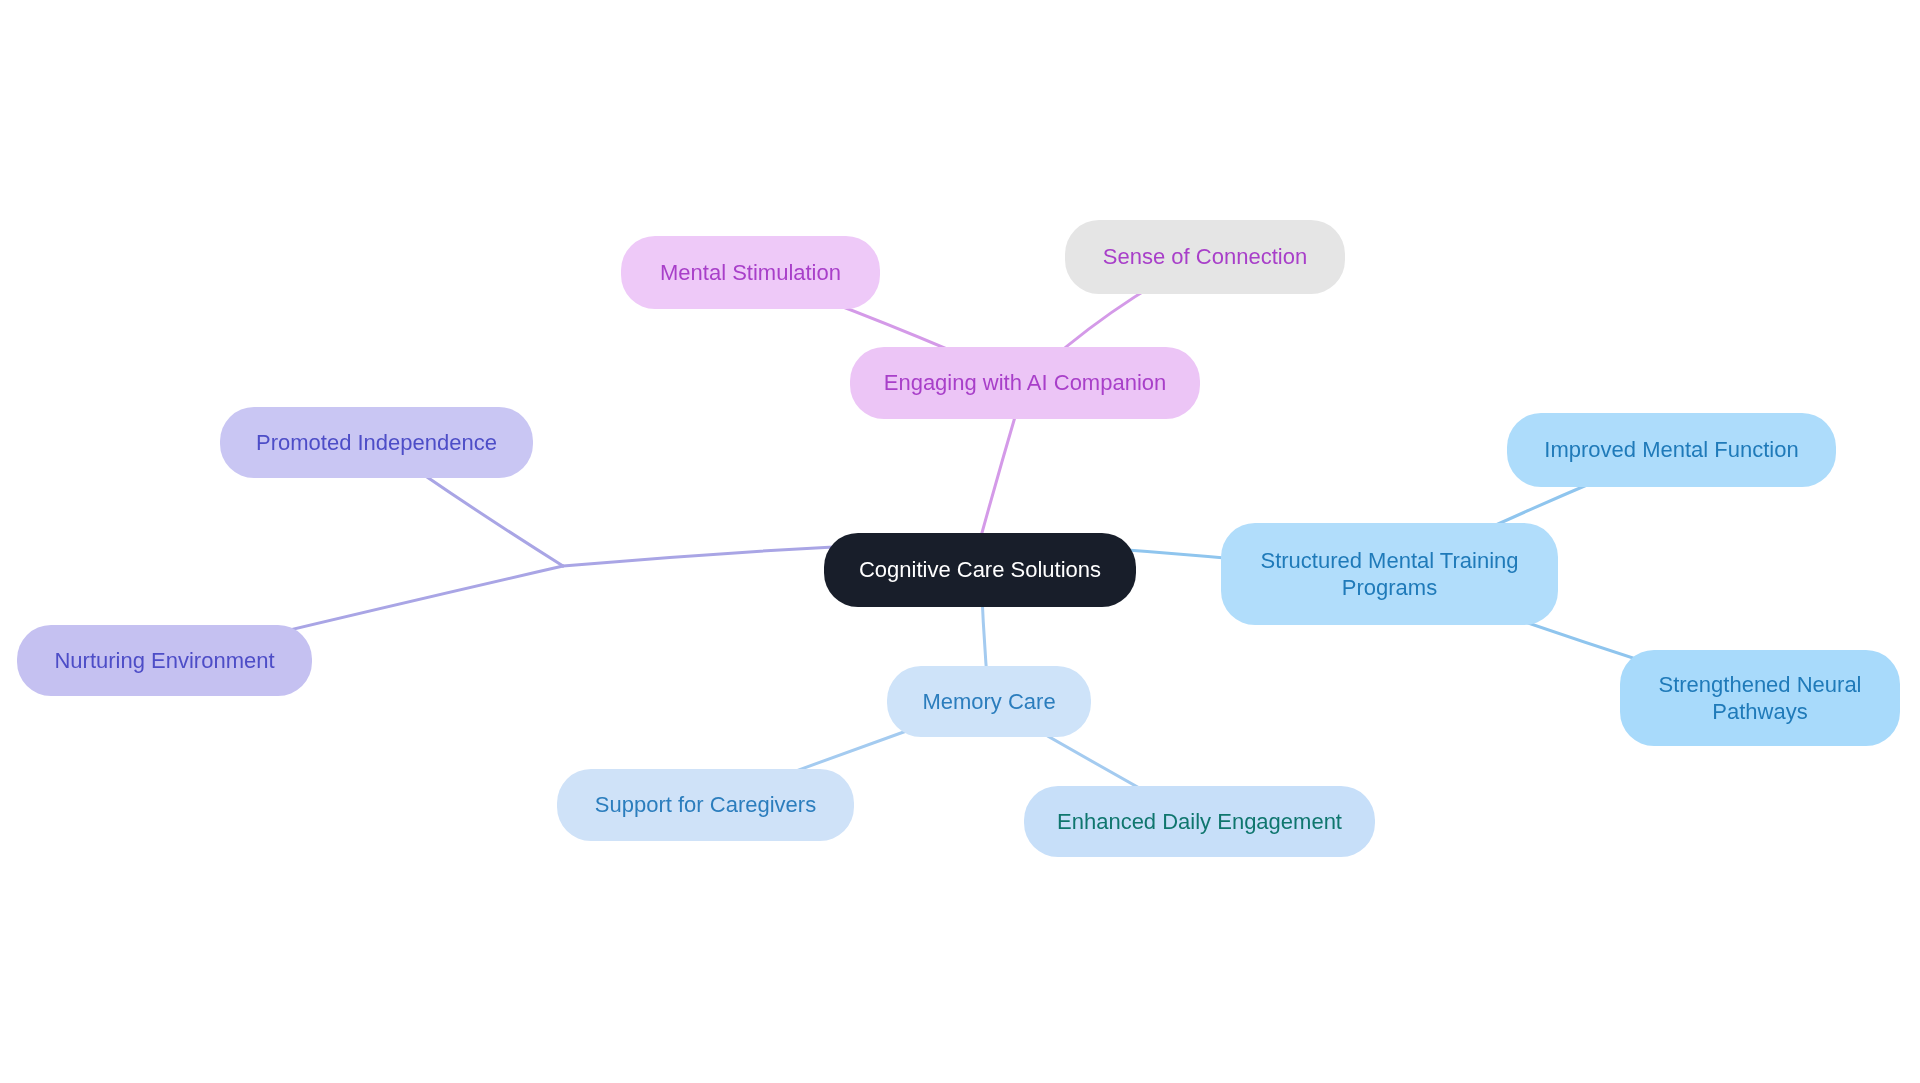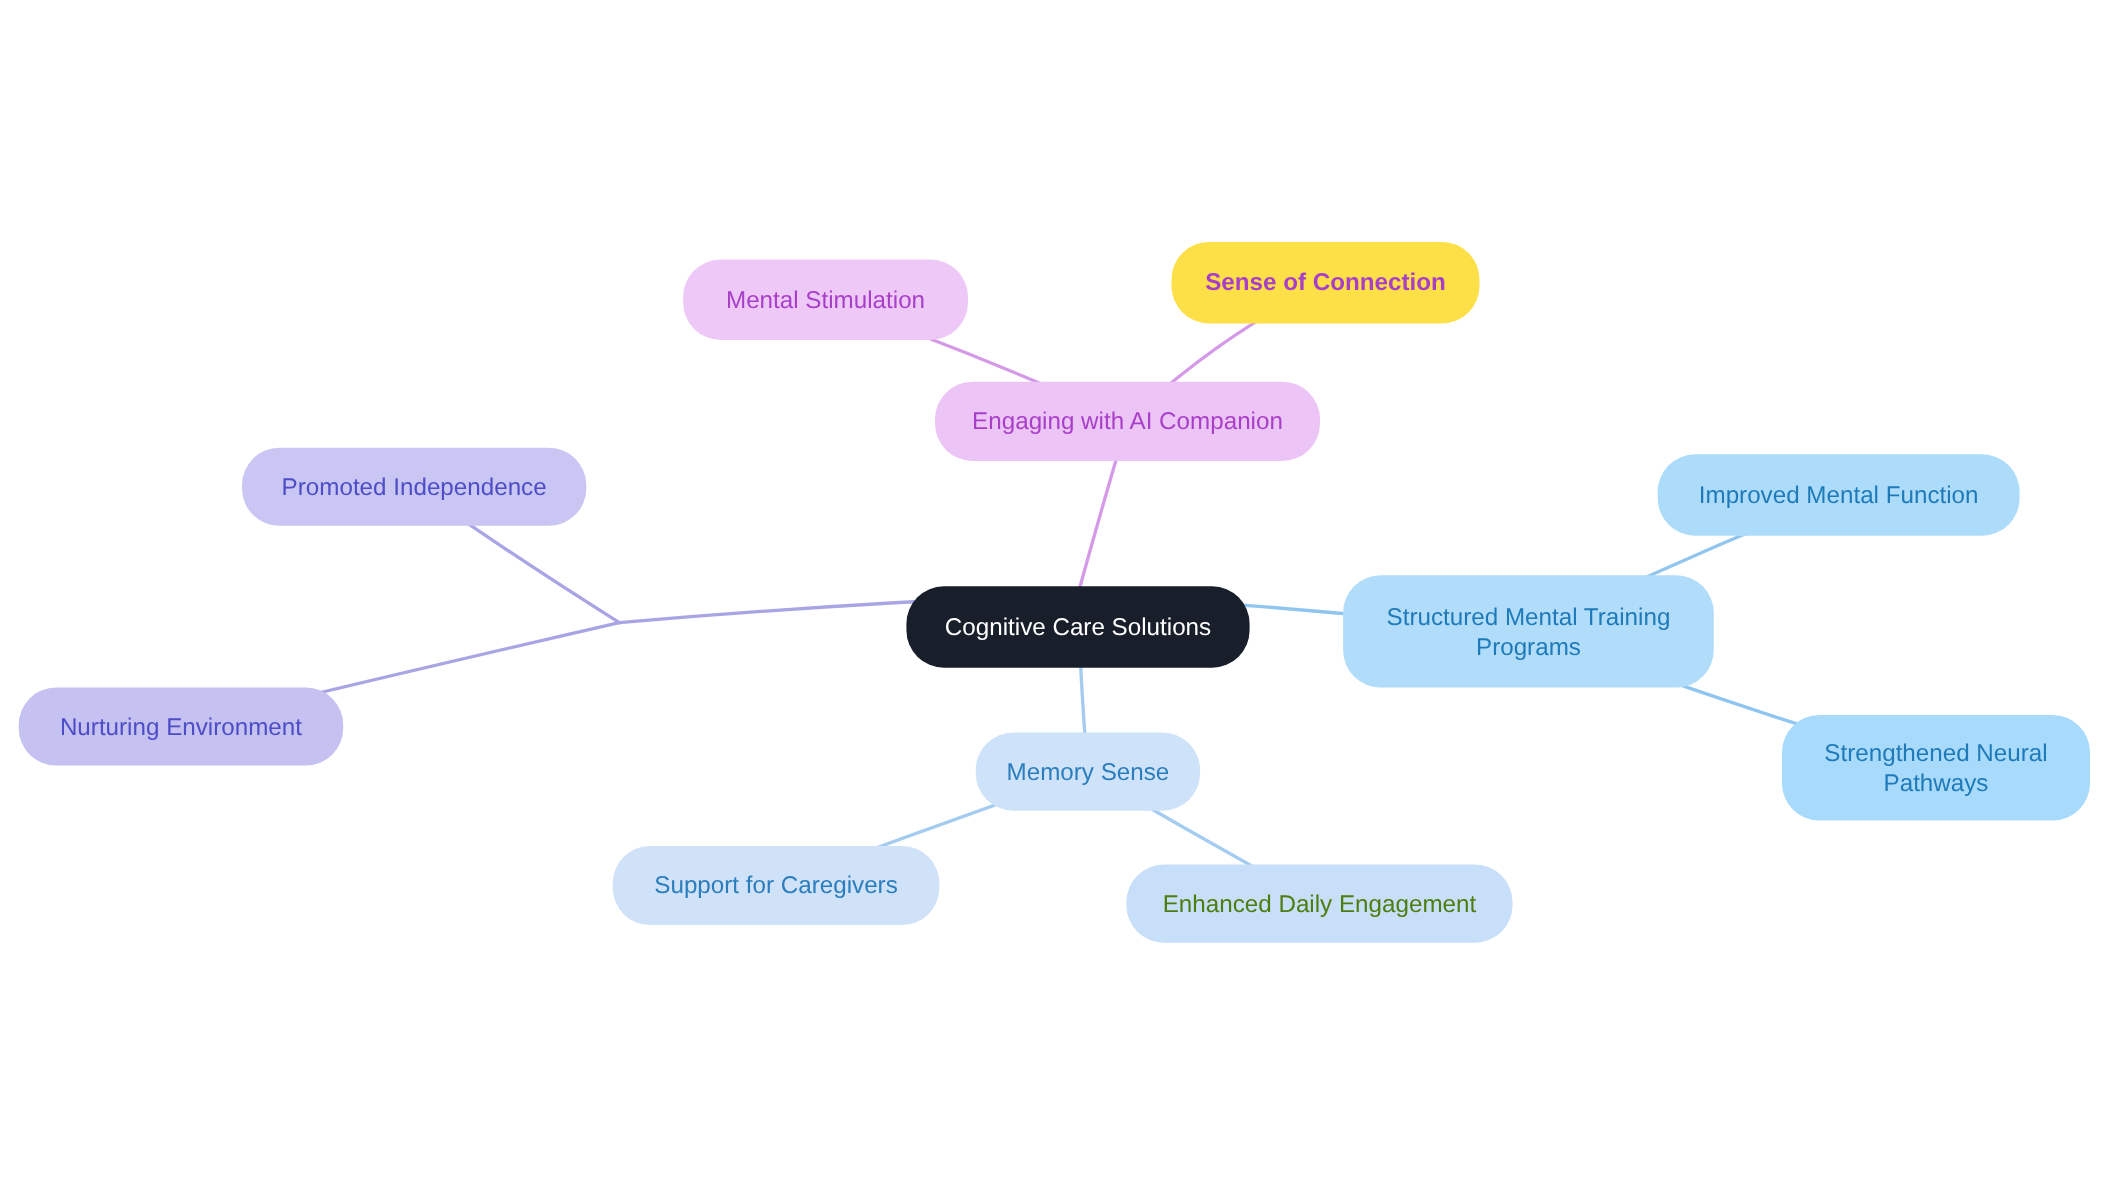--- a/index.html
+++ b/index.html
@@ -79,32 +79,32 @@
     <path d="M 989 702 Q 845 752 705 805" stroke="#a4cbf0"></path>
     <path d="M 989 702 Q 1092 762 1200 822" stroke="#a4cbf0"></path>
   </svg>
 
   <div class="node root n-root" style="background: rgb(24, 30, 42); color: rgb(255, 255, 255);">Cognitive Care Solutions</div>
 
   <div class="node n-ai" style="background: rgb(236, 197, 246); color: rgb(168, 63, 201);">Engaging with AI Companion</div>
 
   <div class="node n-ms" style="background: rgb(238, 201, 248); color: rgb(168, 63, 201);">Mental Stimulation</div>
 
-  <div class="node n-sc" style="background: #fde047; color: rgb(168, 63, 201); font-weight: bold;">Sense of Connection</div>
+  <div class="node n-sc" style="background: #e5e5e5; color: rgb(168, 63, 201);">Sense of Connection</div>
 
 
   <div class="node n-ne" style="background: rgb(197, 193, 241); color: rgb(77, 77, 199);">Nurturing Environment</div>
 
   <div class="node n-pi" style="background: rgb(201, 198, 243); color: rgb(77, 77, 199);">Promoted Independence</div>
 
   <div class="node n-str" style="background: rgb(177, 221, 251); color: rgb(31, 122, 185);">Structured Mental Training Programs</div>
 
   <div class="node n-imf" style="background: rgb(173, 220, 251); color: rgb(31, 122, 185);">Improved Mental Function</div>
 
   <div class="node n-snp" style="background: rgb(168, 218, 251); color: rgb(31, 122, 185);">Strengthened Neural Pathways</div>
 
-  <div class="node n-ma" style="background: rgb(206, 227, 249); color: rgb(43, 125, 189);">Memory Sense</div>
+  <div class="node n-ma" style="background: rgb(206, 227, 249); color: rgb(43, 125, 189);">Memory Care</div>
 
   <div class="node n-sfc" style="background: rgb(207, 226, 248); color: rgb(43, 125, 189);">Support for Caregivers</div>
 
-  <div class="node n-ede" style="background: rgb(199, 223, 249); color: #4d7c0f;">Enhanced Daily Engagement</div>
+  <div class="node n-ede" style="background: rgb(199, 223, 249); color: #0f766e;">Enhanced Daily Engagement</div>
 
 </div>
 
 </body></html>

